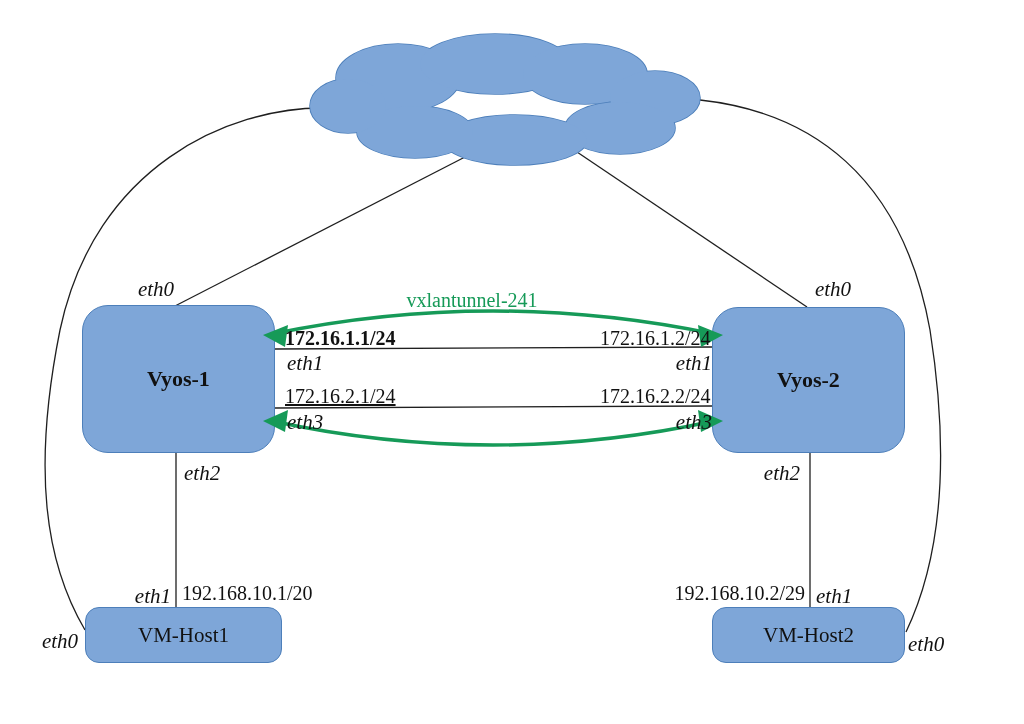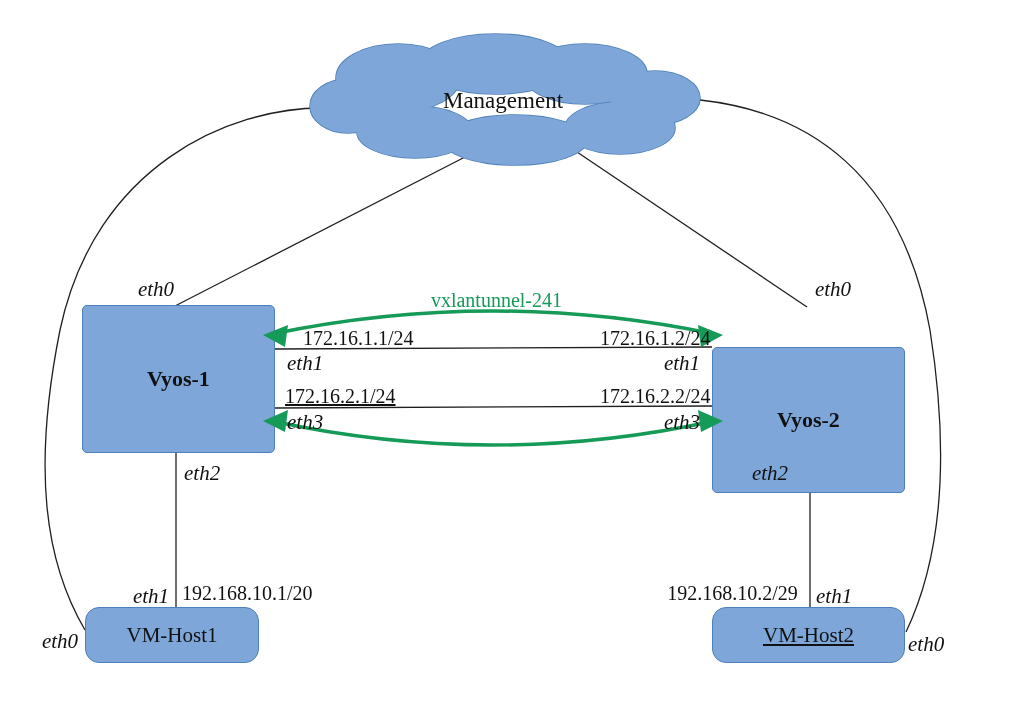--- a/index.html
+++ b/index.html
@@ -32,29 +32,29 @@
 
   .node {
     position: absolute;
     background: var(--node-fill);
     border: 1.6px solid var(--node-border);
     display: flex;
     align-items: center;
     justify-content: center;
     text-align: center;
   }
-  .router { border-radius: 5px; font-size: 22px; font-weight: bold; }
+  .router { border-radius: 26px; font-size: 22px; font-weight: bold; }
   .host { border-radius: 14px; font-size: 21px; }
 
   .lbl { position: absolute; white-space: nowrap; line-height: 1.1; }
   .ip  { font-size: 20px; }
   .eth { font-size: 21px; font-style: italic; }
   .cloud-lbl { font-size: 23px; text-align: center; }
-  .tunnel-lbl { font-size: 20px; color: var(--tunnel-green); text-align: right; }
-  .t-right { text-align: center; }
+  .tunnel-lbl { font-size: 20px; color: var(--tunnel-green); text-align: center; }
+  .t-right { text-align: right; }
   .t-center { text-align: center; }
 </style>
 </head>
 <body>
 
 <div id="stage">
 
   <svg id="svg-base" class="layer" width="1024" height="724" viewBox="0 0 1024 724">
 
     <line class="ln" x1="465" y1="157" x2="175" y2="306"></line>
@@ -86,45 +86,44 @@
       <ellipse cx="620" cy="128" rx="55" ry="26"></ellipse>
       <ellipse cx="515" cy="140" rx="72" ry="25"></ellipse>
       <ellipse cx="415" cy="132" rx="58" ry="26"></ellipse>
       <ellipse cx="348" cy="106" rx="38" ry="27"></ellipse>
     </g>
   </svg>
 
   <div class="node router" style="left:82px; top:305px; width:193px; height:148px;">
     <span>Vyos-1</span>
   </div>
-  <div class="node router" style="left:712px; top:307px; width:193px; height:146px;margin-top:40px;">
+  <div class="node router" style="left:712px; top:307px; width:193px; height:146px;">
     <span>Vyos-2</span>
   </div>
-  <div class="node host" style="left:85px; top:607px; width:174px; height:56px;">
+  <div class="node host" style="left:85px; top:607px; width:197px; height:56px;">
     <span>VM-Host1</span>
   </div>
-  <div class="node host" style="left:712px; top:607px; width:193px; height:56px;text-decoration:underline;">
+  <div class="node host" style="left:712px; top:607px; width:193px; height:56px;">
     <span>VM-Host2</span>
   </div>
 
   <svg id="svg-top" class="layer" width="1024" height="724" viewBox="0 0 1024 724">
     <path class="tunnel" d="M 272 334 Q 493 288 714 334"></path>
     <polygon class="arrowhead" points="263,335 288,325 285,347"></polygon>
     <polygon class="arrowhead" points="723,335 698,325 701,347"></polygon>
     <path class="tunnel" d="M 272 421 Q 493 469 714 421"></path>
     <polygon class="arrowhead" points="263,421 288,410 285,432"></polygon>
     <polygon class="arrowhead" points="723,421 698,410 701,432"></polygon>
   </svg>
 
-  <div class="lbl cloud-lbl" style="left:413px; top:88px; width:180px;">Management</div>
 
   <div class="lbl tunnel-lbl" style="left:382px; top:289px; width:180px;">vxlantunnel-241</div>
 
   <div class="lbl eth t-center" style="left:134px; top:278px; width:44px;">eth0</div>
-  <div class="lbl ip" style="left:303px; top:327px;">172.16.1.1/24</div>
+  <div class="lbl ip" style="left:285px; top:327px;font-weight:bold;">172.16.1.1/24</div>
   <div class="lbl eth" style="left:287px; top:352px;">eth1</div>
   <div class="lbl ip" style="left:285px; top:385px;text-decoration:underline;">172.16.2.1/24</div>
   <div class="lbl eth" style="left:287px; top:411px;">eth3</div>
   <div class="lbl eth" style="left:184px; top:462px;">eth2</div>
 
   <div class="lbl eth t-center" style="left:811px; top:278px; width:44px;">eth0</div>
   <div class="lbl ip t-right" style="left:600px; top:327px; width:110px;">172.16.1.2/24</div>
   <div class="lbl eth t-right" style="left:652px; top:352px; width:60px;">eth1</div>
   <div class="lbl ip t-right" style="left:600px; top:385px; width:110px;">172.16.2.2/24</div>
   <div class="lbl eth t-right" style="left:652px; top:411px; width:60px;">eth3</div>

